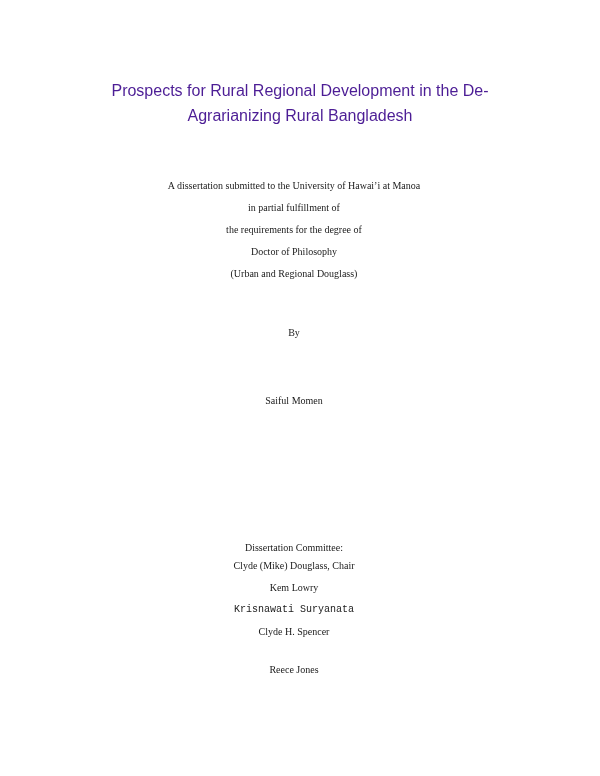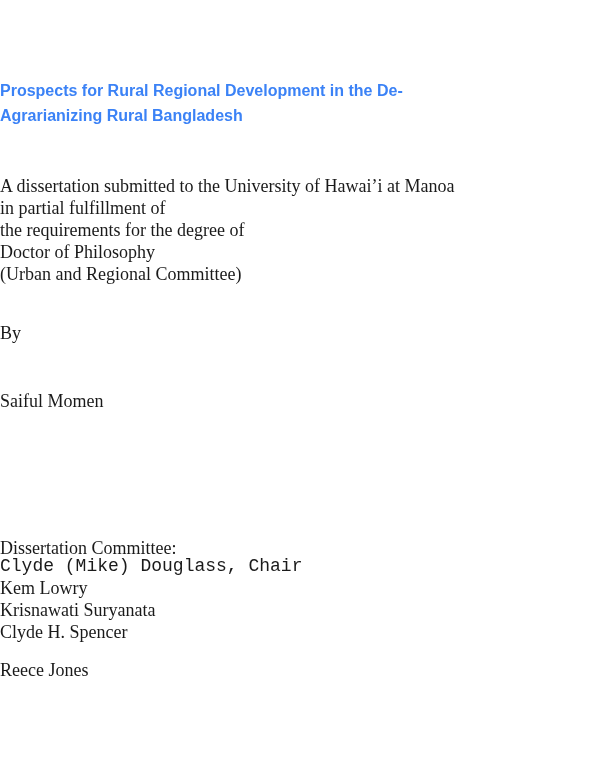--- a/index.html
+++ b/index.html
@@ -16,56 +16,58 @@
     }
     .page {
       position: absolute;
       left: 0; top: 0;
       width: 600px; height: 776px;
       background: #ffffff;
     }
     .title {
       position: absolute;
       left: 0; width: 600px;
+      text-align: center;
       font-family: "Liberation Sans", sans-serif;
-      font-weight: bold;
+      font-weight: normal;
       font-size: 16px;
-      color: #3b82f6;
+      color: #4c1d95;
       line-height: 20px;
     }
     .serif {
       position: absolute;
       left: 0; width: 588px;
+      text-align: center;
       font-family: "Liberation Serif", serif;
-      font-size: 18px;
+      font-size: 10px;
       color: #1a1a1a;
       line-height: 16px;
     }
   </style>
 </head>
 <body>
 
 <div class="page">
 
   <div class="title" style="top:81px;">Prospects for Rural Regional Development in the De-</div>
   <div class="title" style="top:106px;">Agrarianizing Rural Bangladesh</div>
 
   <div>
     <div class="serif" style="top:178px;">A dissertation submitted to the University of Hawai’i at Manoa</div>
     <div class="serif" style="top:200px;">in partial fulfillment of</div>
     <div class="serif" style="top:222px;">the requirements for the degree of</div>
     <div class="serif" style="top:244px;">Doctor of Philosophy</div>
-    <div class="serif" style="top:266px;">(Urban and Regional Committee)</div>
+    <div class="serif" style="top:266px;">(Urban and Regional Douglass)</div>
   </div>
 
   <div class="serif" style="top:393px;">Saiful Momen</div>
   <div class="serif" style="top:325px;">By</div>
 
   <div>
     <div class="serif" style="top:525px;margin-top:15px;">Dissertation Committee:</div>
-    <div class="serif" style="top:558px;font-family:Liberation Mono, monospace;">Clyde (Mike) Douglass, Chair</div>
+    <div class="serif" style="top:558px;">Clyde (Mike) Douglass, Chair</div>
     <div class="serif" style="top:580px;">Kem Lowry</div>
-    <div class="serif" style="top:602px;">Krisnawati Suryanata</div>
+    <div class="serif" style="top:602px;font-family:Liberation Mono, monospace;">Krisnawati Suryanata</div>
     <div class="serif" style="top:624px;">Clyde H. Spencer</div>
     <div class="serif" style="top:646px;margin-top:16px;">Reece Jones</div>
   </div>
 
 </div>
 
 </body></html>

